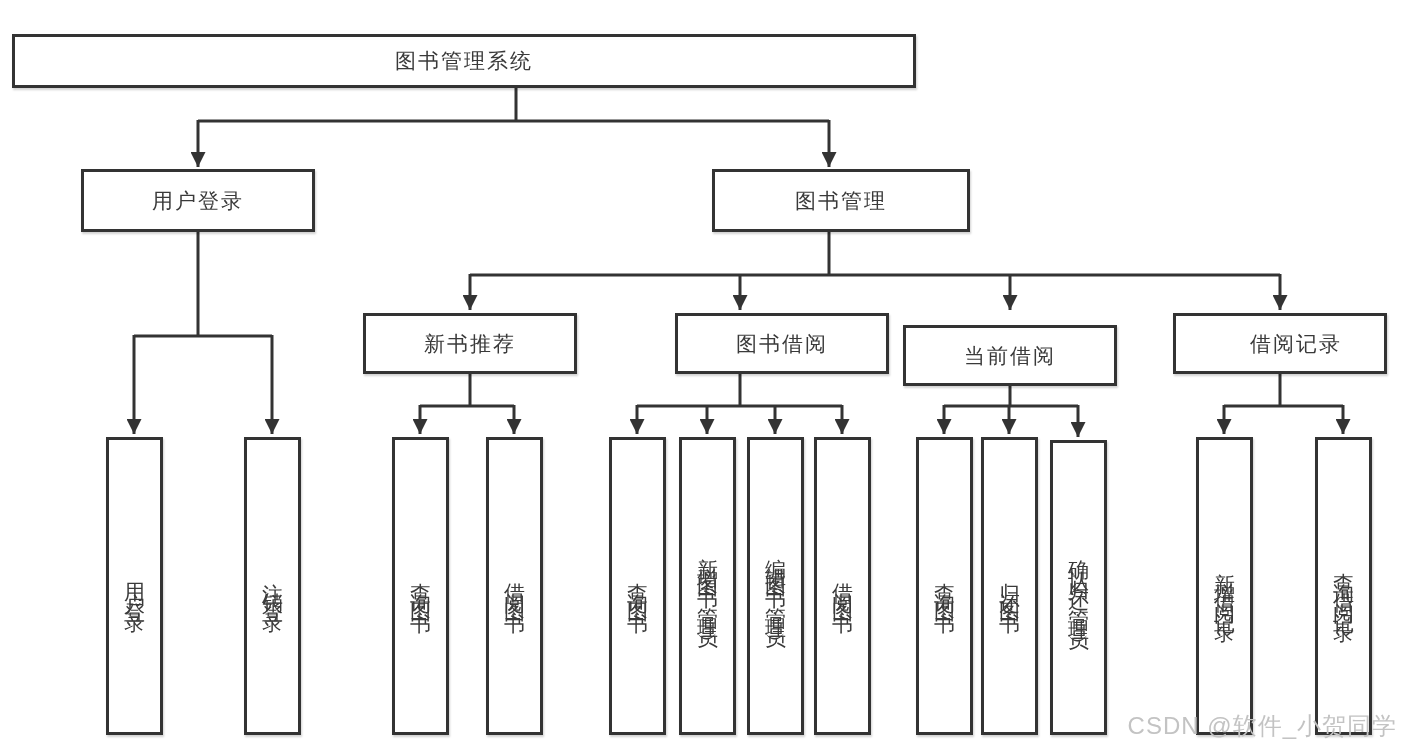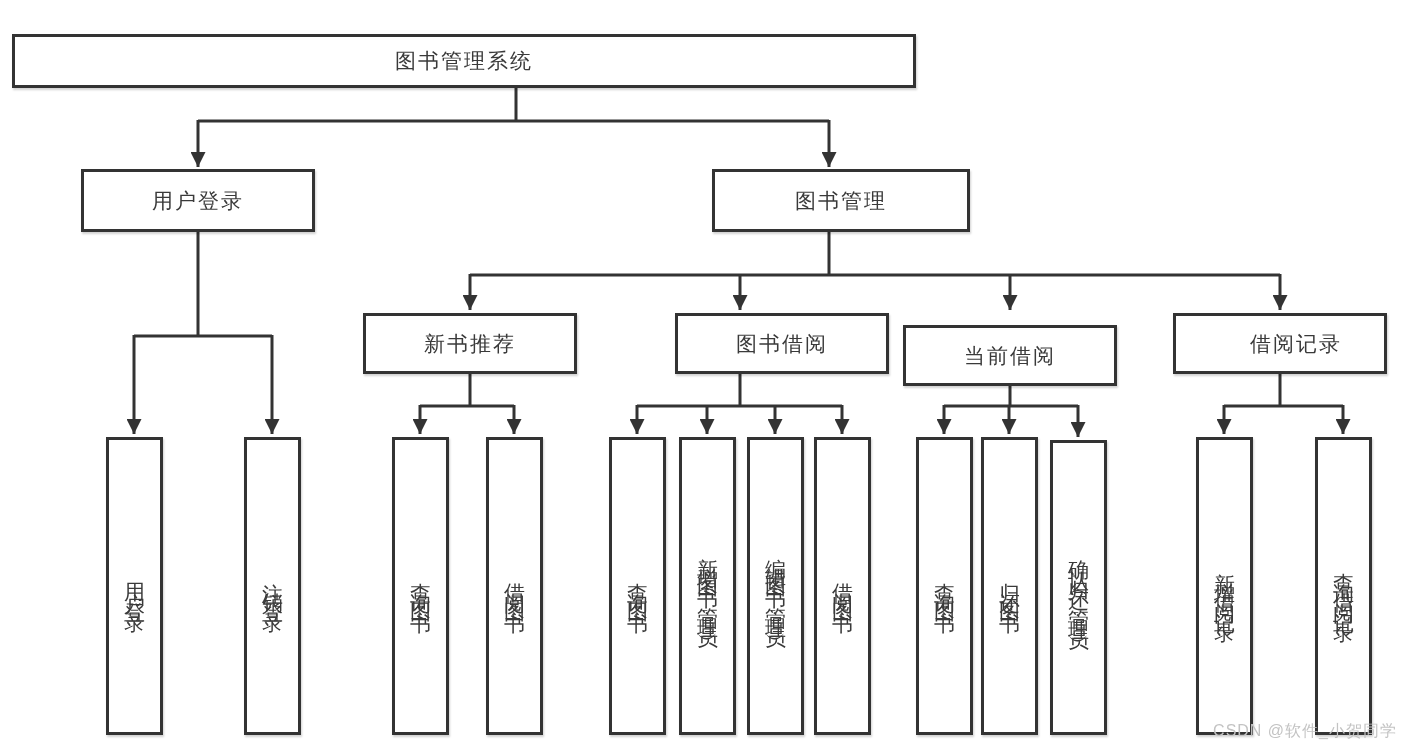--- a/index.html
+++ b/index.html
@@ -40,21 +40,21 @@
     letter-spacing: 10px;
     white-space: normal;
     top: 437px;
     width: 57px;
     height: 298px;
   }
   .watermark {
     position: absolute;
     right: 8px;
     bottom: 5px;
-    font-size: 16px;
+    font-size: 24px;
     color: var(--wm, #c3c3c3);
     letter-spacing: 1px;
     z-index: 5;
   }
 </style>
 </head>
 <body>
 
 <div class="canvas">
 

